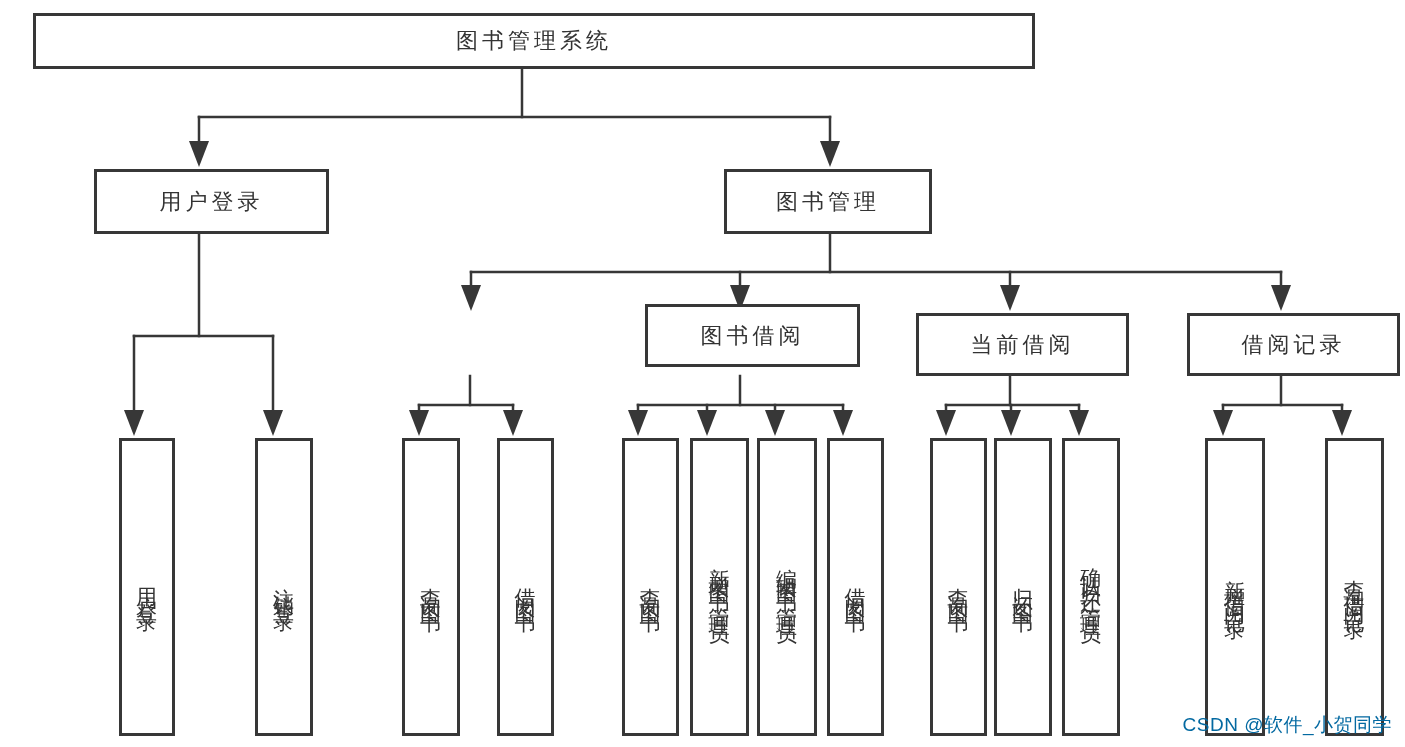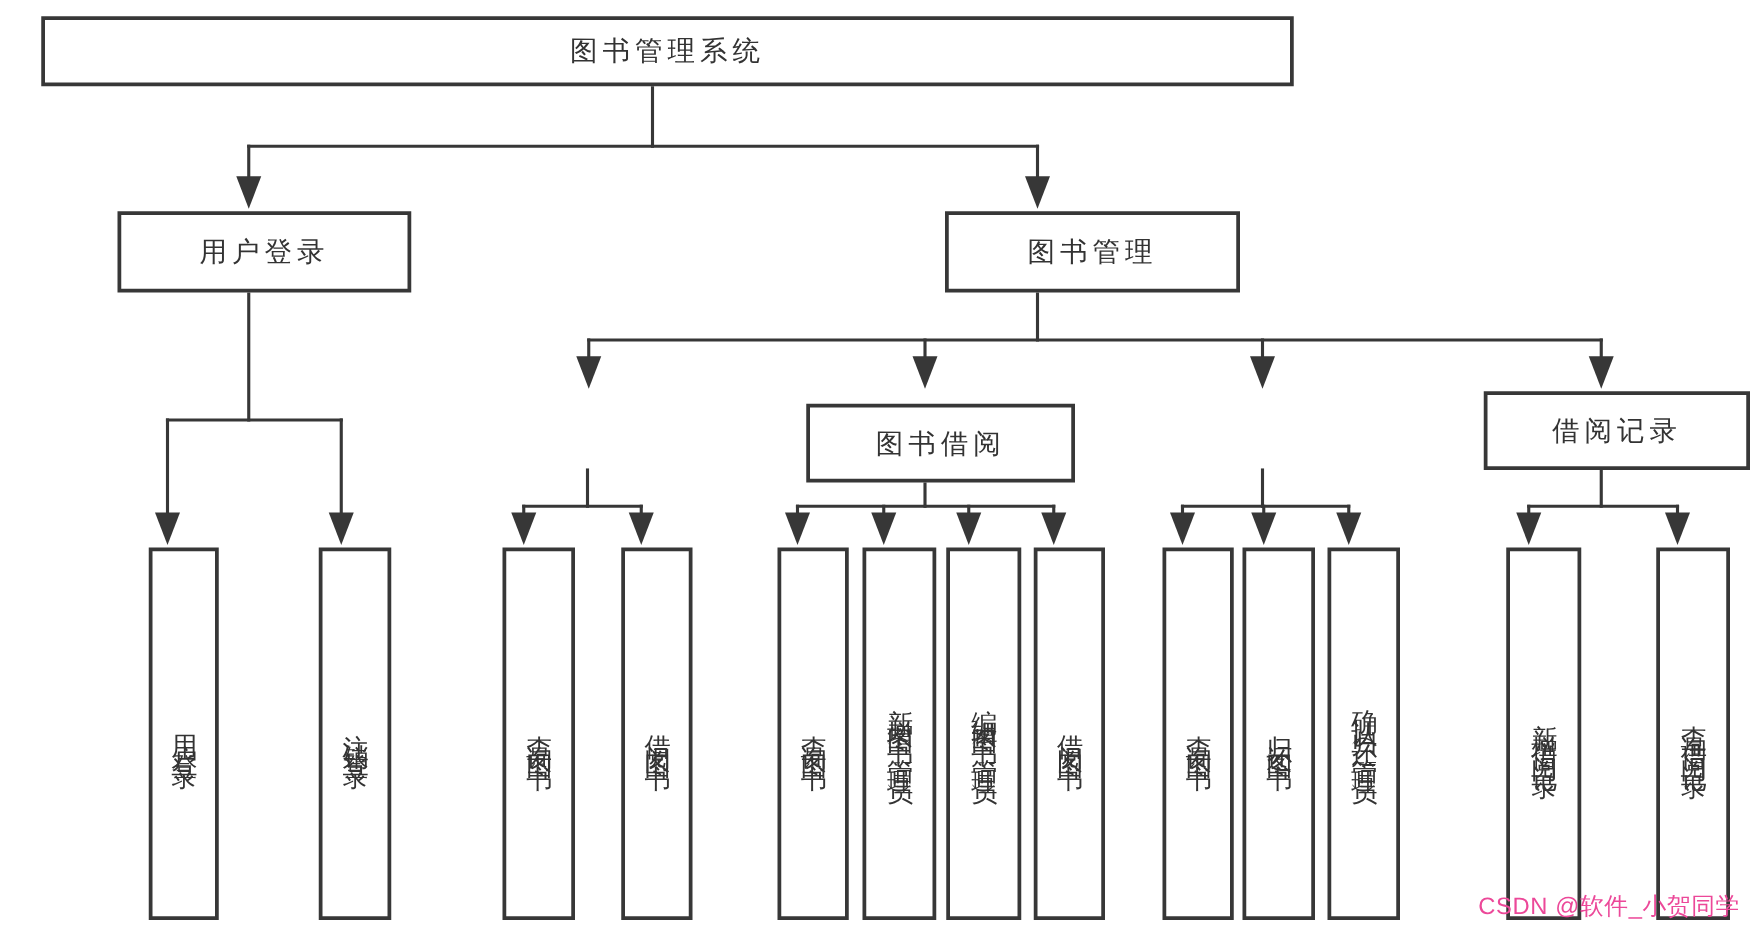--- a/index.html
+++ b/index.html
@@ -15,21 +15,21 @@
     text-align:center;
     margin-left:12px;
   }
   .h { font-size:22px; letter-spacing:4px; white-space:nowrap; }
   .v {
     writing-mode:vertical-rl; text-orientation:mixed;
     font-size:21px; letter-spacing:8px; line-height:1.1;
   }
   .watermark {
     position:absolute; right:13px; bottom:9px;
-    font-size:19px; color:#ec4899; letter-spacing:0.5px;
+    font-size:19px; color:#0369a1; letter-spacing:0.5px;
     z-index:5; white-space:nowrap;margin-top:24px;
   }
 </style>
 </head>
 <body>
 
 <div class="canvas">
 
   <svg class="connectors" width="1405" height="747" viewBox="0 0 1405 747" aria-hidden="true">
     <defs>
@@ -96,23 +96,24 @@
         <use href="#ah" x="1011" y="436"></use>
       <use href="#ah" x="1079" y="436"></use>
       <use href="#ah" x="1223" y="436"></use>
         <use href="#ah" x="1342" y="436"></use>
     </g>
   </svg>
 
   <div class="node h" style="left:21px;top:13px;width:1002px;height:56px">图书管理系统</div>
 
   <div class="node h" style="left:82px;top:169px;width:235px;height:65px">用户登录</div>
-  <div class="node h" style="left:744px;top:169px;width:236px;height:65px">图书管理</div>
+  <div class="node h" style="left:712px;top:169px;width:208px;height:65px">图书管理</div>
 
-  <div class="node h" style="left:633px;top:323px;width:215px;height:63px">图书借阅</div>
+  <div class="node h" style="left:633px;top:304px;width:215px;height:63px">图书借阅</div>
+  <div class="node h" style="left:904px;top:313px;width:213px;height:63px">当前借阅</div>
   <div class="node h" style="left:1175px;top:313px;width:213px;height:63px">借阅记录</div>
 
   <div class="node v" style="left:107px;top:438px;width:56px;height:298px">用户登录</div>
   <div class="node v" style="left:243px;top:438px;width:58px;height:298px">注销登录</div>
 
   <div class="node v" style="left:390px;top:438px;width:58px;height:298px">查询图书</div>
   <div class="node v" style="left:485px;top:438px;width:57px;height:298px">借阅图书</div>
 
   <div class="node v" style="left:610px;top:438px;width:57px;height:298px">查询图书</div>
   <div class="node v" style="left:678px;top:438px;width:59px;height:298px">新增图书（管理员）</div>

